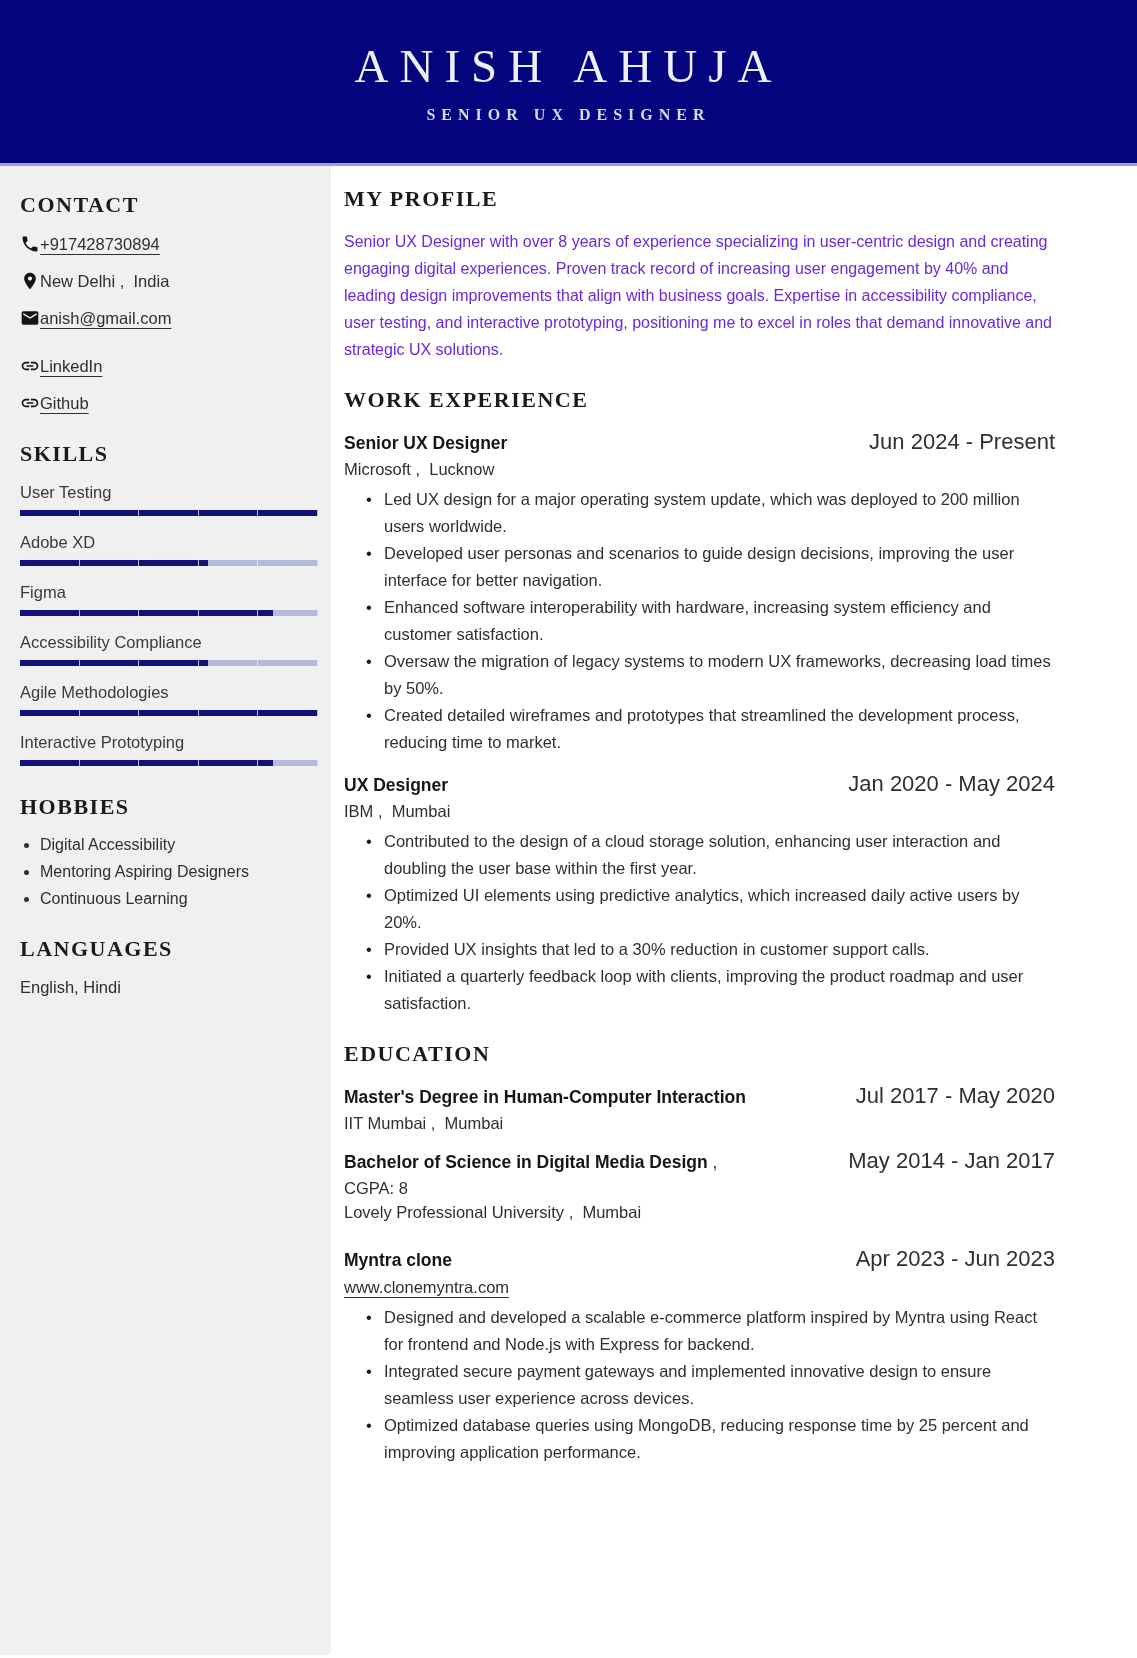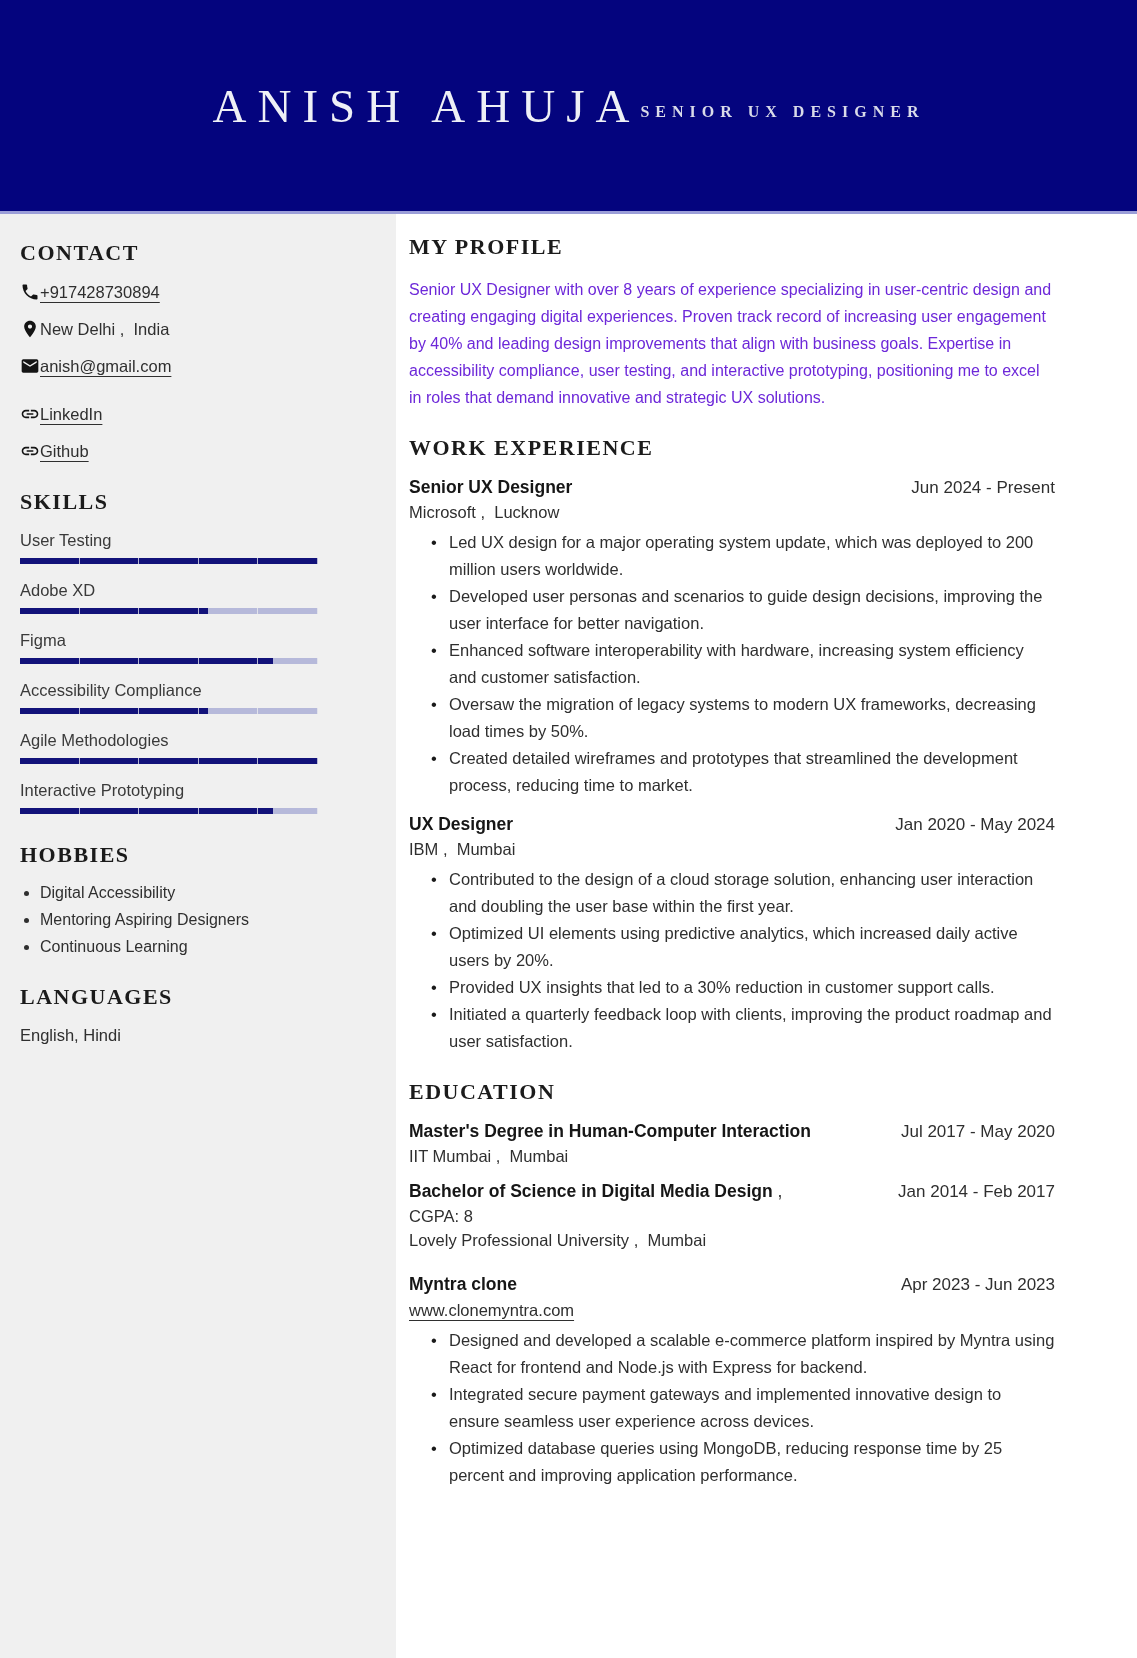--- a/index.html
+++ b/index.html
@@ -3,34 +3,34 @@
 <meta charset="utf-8">
 <style>
   * { box-sizing: border-box; }
   html,body { margin:0; padding:0; background:#ffffff; }
   .page {
     width:1137px; height:1658px; background:#ffffff; overflow:hidden;
     font-family:"Liberation Sans", sans-serif; color:#2f2f2f;
   }
   
   .hdr {
-    height:214px; background:#04047e; border-bottom:3px solid #9b9ed8;
-    display:flex; flex-direction:row; align-items:center; justify-content:center;
+    height:166px; background:#04047e; border-bottom:3px solid #9b9ed8;
+    display:flex; flex-direction:column; align-items:center; justify-content:center;
   }
   .hdr h1 {
     margin:0; font-family:"Liberation Serif", serif; font-weight:400;
     font-size:47px; letter-spacing:11px; color:#eef0f6;
   }
   .hdr .subtitle {
     margin-top:13px; font-family:"Liberation Serif", serif; font-weight:700;
     font-size:16px; letter-spacing:6px; color:#d9dbe9;
   }
   
   .bodywrap { display:flex; height:1489px; }
-  .sidebar { width:396px; flex-shrink:0; background:#f0f0f0; padding:26px 24px 0 20px; }
+  .sidebar { width:331px; flex-shrink:0; background:#f0f0f0; padding:26px 24px 0 20px; }
   .main { flex:1; padding:20px 82px 0 13px; }
   
   .sec-h {
     margin:0 0 16px 0; font-family:"Liberation Serif", serif; font-weight:700;
     font-size:22px; letter-spacing:1.5px; color:#1b1b1b;
   }
   
   .s-sec { margin-bottom:28px; }
   .crow { display:flex; align-items:center; margin-bottom:17px;
           font-size:16.5px; color:#2f2f2f; }
@@ -51,21 +51,21 @@
   .hobby-list { margin:0; padding-left:20px; }
   .hobby-list li { font-size:16px; color:#2f2f2f; margin-bottom:9px; }
   .lang-val { font-size:16.5px; color:#2f2f2f; }
   
   .m-sec { margin-bottom:24px; }
   .para { margin:0; font-size:16px; line-height:27px; color:#6d28d9; }
   .entry { margin-bottom:15px; }
   .entry-head { display:flex; justify-content:space-between; align-items:baseline; }
   .entry-title { font-weight:700; font-size:17.5px; color:#161616; }
   .entry-title .nb { font-weight:400; color:#2f2f2f; }
-  .entry-dates { font-size:17px; color:#2f2f2f; white-space:nowrap; padding-left:12px; }
+  .entry-dates { font-size:22px; color:#2f2f2f; white-space:nowrap; padding-left:12px; }
   .entry-sub { font-size:16.5px; color:#2f2f2f; margin-top:5px; white-space:pre-wrap; }
   .blist { list-style:none; margin:7px 0 0 0; padding:0 0 0 22px; }
   .blist li { position:relative; font-size:16.5px; line-height:27px;
               color:#2f2f2f; padding-left:18px; }
   .blist li::before { content:"\2022"; position:absolute; left:0; top:0; color:#1a1a1a; }
   .proj-link { display:inline-block; margin-top:6px; font-size:16.5px;text-decoration:underline; }
 </style>
 </head>
 <body>
 
@@ -230,21 +230,21 @@
           <div class="entry-head">
             <span class="entry-title"><span>Master's Degree in Human-Computer Interaction</span><span class="nb"></span></span>
             <span class="entry-dates">Jul 2017 - May 2020</span>
           </div>
           <div class="entry-sub">IIT Mumbai ,  Mumbai</div>
         </div>
 
         <div class="entry">
           <div class="entry-head">
             <span class="entry-title"><span>Bachelor of Science in Digital Media Design</span><span class="nb"> ,</span></span>
-            <span class="entry-dates">Jan 2014 - Feb 2017</span>
+            <span class="entry-dates">May 2014 - Jan 2017</span>
           </div>
           <div class="entry-sub">CGPA: 8</div>
           <div class="entry-sub">Lovely Professional University ,  Mumbai</div>
         </div>
       </section>
 
       <section class="m-sec">
 
         <div class="entry">
           <div class="entry-head">

